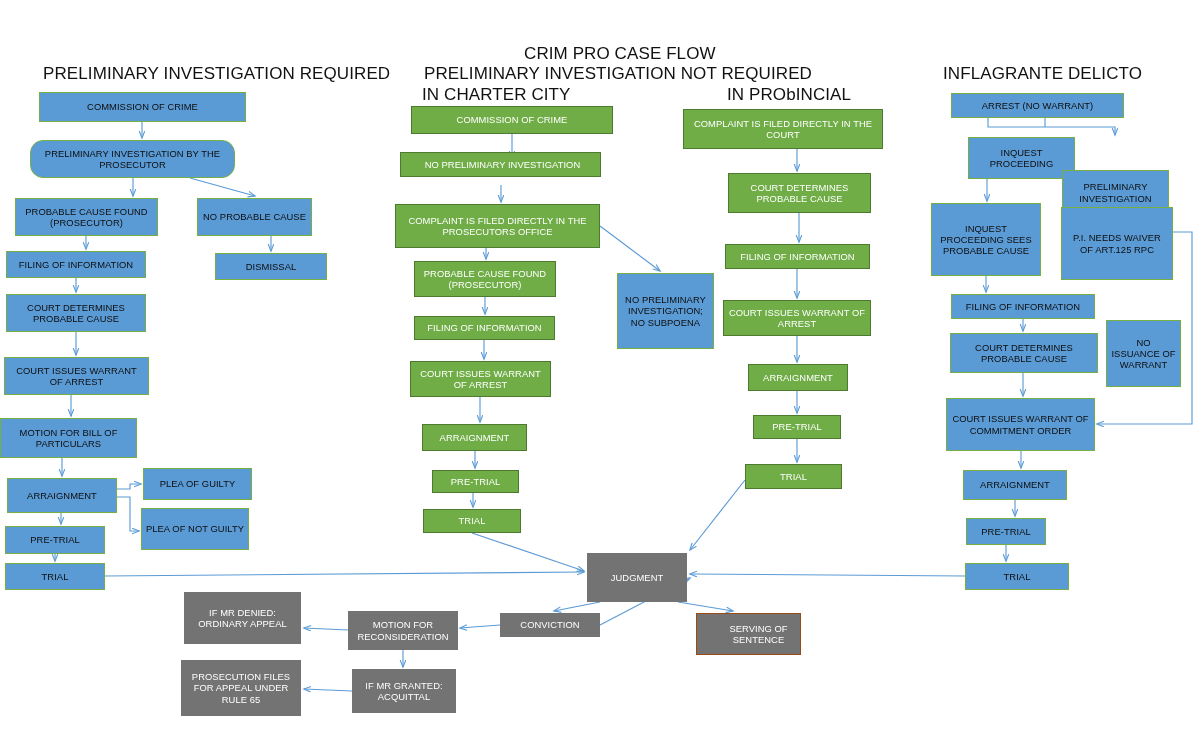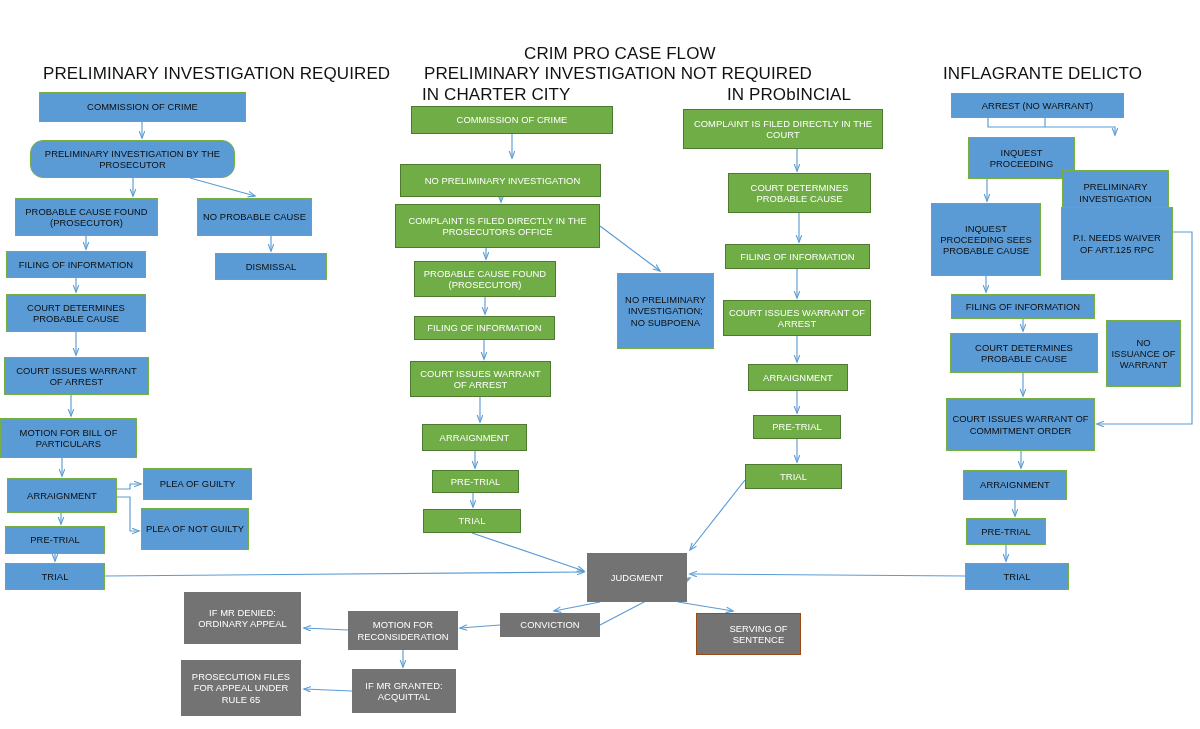--- a/index.html
+++ b/index.html
@@ -182,21 +182,21 @@
       </div>
       <div class="node blue" style="left: 5px; top: 526px; width: 100px; height: 28px;">
         <span class="txt">PRE-TRIAL</span>
       </div>
       <div class="node blue" style="left: 5px; top: 563px; width: 100px; height: 27px;">
         <span class="txt">TRIAL</span>
       </div>
       <div class="node green" style="left: 411px; top: 106px; width: 202px; height: 28px;">
         <span class="txt">COMMISSION OF CRIME</span>
       </div>
-      <div class="node green" style="left: 400px; top: 164px; width: 201px; height: 33px; padding-left: 8px;">
+      <div class="node green" style="left: 400px; top: 152px; width: 201px; height: 25px; padding-left: 8px;">
         <span class="txt">NO PRELIMINARY INVESTIGATION</span>
       </div>
       <div class="node green" style="left: 395px; top: 204px; width: 205px; height: 44px;">
         <span class="txt">COMPLAINT IS FILED DIRECTLY IN THE PROSECUTORS OFFICE</span>
       </div>
       <div class="node green" style="left: 414px; top: 261px; width: 142px; height: 36px;">
         <span class="txt">PROBABLE CAUSE FOUND (PROSECUTOR)</span>
       </div>
       <div class="node green" style="left: 414px; top: 316px; width: 141px; height: 24px;">
         <span class="txt">FILING OF INFORMATION</span>

